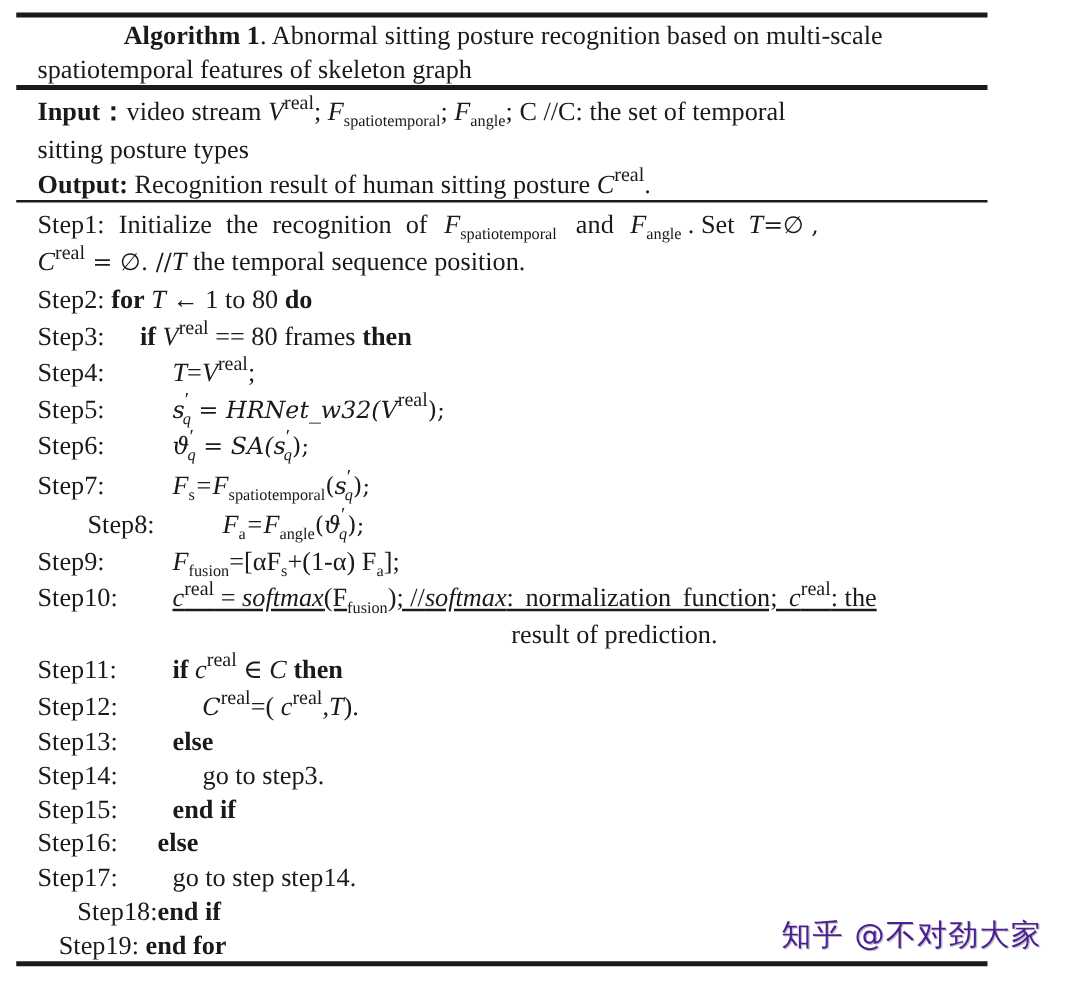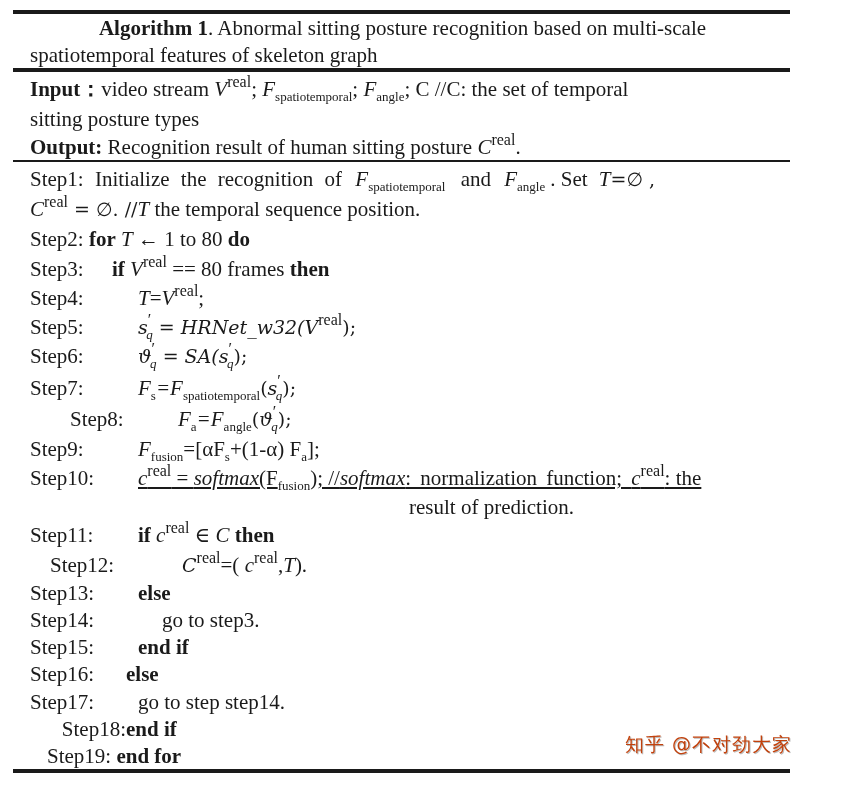--- a/index.html
+++ b/index.html
@@ -10,21 +10,21 @@
   .rule.thin { height: 1.5px; }
   .line { position: absolute; left: 30px; font-size: 21px; white-space: nowrap; line-height: 26px; }
   .justify { width: 745px; display: flex; justify-content: center; }
   .b { font-weight: bold; }
   .i { font-style: italic; }
   sup { font-size: 16px; vertical-align: 9px; line-height: 0; font-style: normal; }
   sub { font-size: 13px; vertical-align: -5px; line-height: 0; font-style: normal; }
   sup.ital, sub.ital { font-style: italic; }
   .step { display: inline-block; width: 108px; }
   .watermark { position: absolute; left: 625px; top: 732px; font-family: "DejaVu Sans", sans-serif;
-               font-size: 19px; color: #c2410c; letter-spacing: 1px; text-shadow: 1px 1px 0 #bdbdbd; }
+               font-size: 24px; color: #4c1d95; letter-spacing: 1px; text-shadow: 1px 1px 0 #bdbdbd; }
   .math { font-family: "DejaVu Serif", serif; font-size: 19px; }
 </style>
 </head>
 <body>
 
 <div class="rule thick" style="top:10px;"></div>
 <div class="rule thick" style="top:68px;"></div>
 <div class="rule thin" style="top:160px;"></div>
 <div class="rule thick" style="top:769px;"></div>
 
@@ -94,21 +94,21 @@
 </div>
 <div class="line" style="top:494px; left:361px;margin-left:48px;">result of prediction.</div>
 
 <div class="line" style="top:522px;">
   <span class="step">Step11:</span><span class="b">if</span>
   <span class="i">c</span><sup>real</sup><span> ∈ </span><span class="i">C</span>
   <span class="b">then</span>
 </div>
 
 <div class="line" style="top:552px;">
-  <span class="step" style="width:132px;margin-left:20px;">Step12:</span><span class="i math">C</span><sup>real</sup><span>=( </span><span class="i">c</span><sup>real</sup><span>,</span><span class="i">T</span><span>).</span>
+  <span class="step" style="width:132px;">Step12:</span><span class="i math">C</span><sup>real</sup><span>=( </span><span class="i">c</span><sup>real</sup><span>,</span><span class="i">T</span><span>).</span>
 </div>
 
 <div class="line" style="top:580px;">
   <span class="step">Step13:</span><span class="b">else</span>
 </div>
 
 <div class="line" style="top:607px;">
   <span class="step" style="width:132px;">Step14:</span><span>go to step3.</span>
 </div>
 

